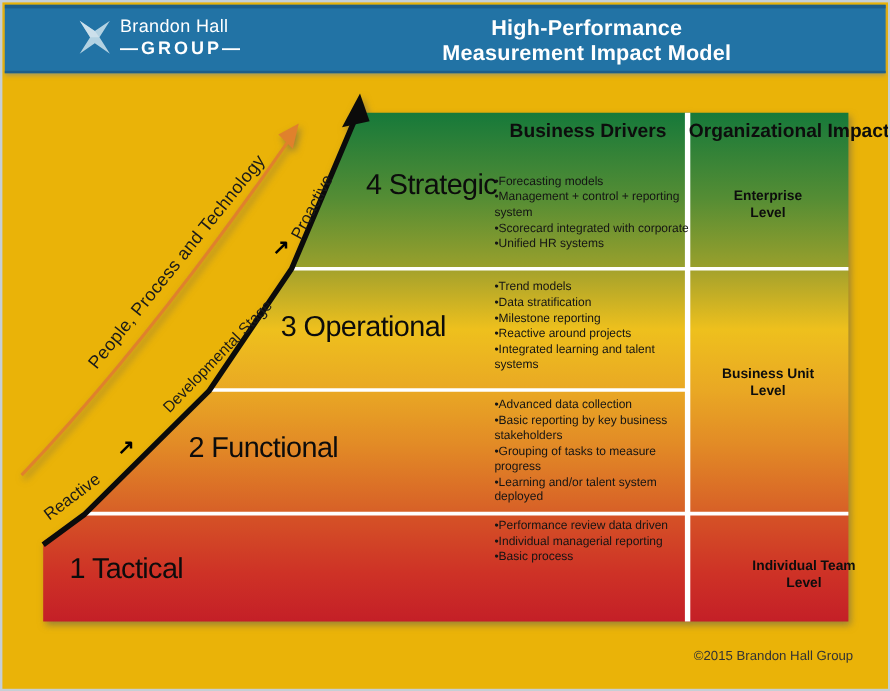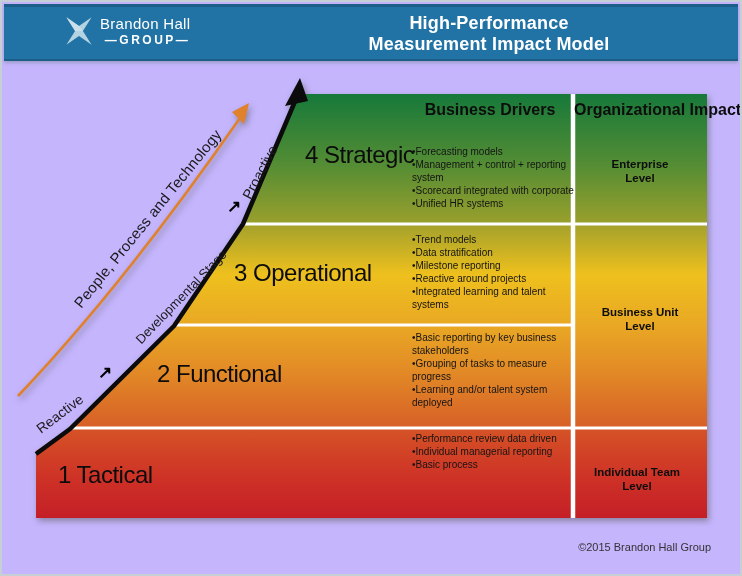--- a/index.html
+++ b/index.html
@@ -1,31 +1,31 @@
 <!DOCTYPE html>
 <html><head>
 <meta charset="utf-8">
 <style>
   html,body{margin:0;padding:0;background:#fff;}
   .page{
     position:relative; width:742px; height:576px; overflow:hidden;
-    background:#c4b5fd; border:2px solid #c6cfd6; box-sizing:border-box;
+    background:#eab308; border:2px solid #c6cfd6; box-sizing:border-box;
     font-family:"Liberation Sans", sans-serif; color:#111;
   }
   
   .header-bar{
     position:absolute; left:2px; top:2px; right:2px; height:52px;
     background:#2273a5; border-top:3px solid #1d5e89; border-bottom:2px solid #1d5e89;
     box-shadow:0 2px 3px rgba(120,135,150,.5);
   }
   .logo{position:absolute; left:60px; top:7px; display:flex; align-items:center; gap:6px;}
   .logo svg{display:block;}
   .logo-text{color:#fff; line-height:1;}
   .brand-name{font-size:15px; font-weight:400; letter-spacing:.3px;}
-  .brand-group{font-size:12px; font-weight:700; letter-spacing:2.5px; margin-top:3px; text-align:right;}
+  .brand-group{font-size:15px; font-weight:700; letter-spacing:2.5px; margin-top:3px; text-align:left;}
   .titles{position:absolute; left:250px; width:470px; top:6px; text-align:center; color:#fff;}
   .title-l1,.title-l2{font-size:18px; font-weight:700; line-height:21px; letter-spacing:.2px;}
   
   .diagram{position:absolute; left:0; top:0; width:742px; height:576px; z-index:1;}
   .shape-group{filter:drop-shadow(2px 3px 3px rgba(90,90,90,.55));}
   
   .ov{position:absolute; z-index:2;}
   .col-header{font-size:16px; font-weight:700; color:#0d0d0d; text-align:center; white-space:nowrap;}
   .level-label{font-size:24px; font-weight:400; letter-spacing:-.5px; color:#0c0c0c; white-space:nowrap;}
   .bullets{width:162px; font-size:10px; line-height:12.9px; font-weight:400; color:#141414;}
@@ -117,33 +117,34 @@
     <div>Unified HR systems</div>
   </div>
   <div class="ov bullets" style="left:410px; top:232px;">
     <div>Trend models</div>
     <div>Data stratification</div>
     <div>Milestone reporting</div>
     <div>Reactive around projects</div>
     <div>Integrated learning and talent systems</div>
   </div>
   <div class="ov bullets" style="left:410px; top:330px;">
+    <div>Advanced data collection</div>
     <div>Basic reporting by key business stakeholders</div>
     <div>Grouping of tasks to measure progress</div>
     <div>Learning and/or talent system deployed</div>
   </div>
   <div class="ov bullets" style="left:410px; top:431px;">
     <div>Performance review data driven</div>
     <div>Individual managerial reporting</div>
     <div>Basic process</div>
   </div>
 
   <div class="ov impact-label" style="left:598px; top:155px; width:80px;">Enterprise Level</div>
   <div class="ov impact-label" style="left:588px; top:303px; width:100px;">Business Unit Level</div>
-  <div class="ov impact-label" style="left:580px; top:463px; width:110px;">Individual Team Level</div>
+  <div class="ov impact-label" style="left:613px; top:463px; width:110px;">Individual Team Level</div>
 
   <div class="ov axis-label" style="left:75px; top:295px; transform:rotate(-51deg);">People, Process and Technology</div>
   <div class="ov stage-label" style="left:36px; top:420px; transform:rotate(-37deg);">Reactive</div>
   <div class="ov stage-label" style="left:136px; top:332px; font-size:13px; transform:rotate(-46deg);">Developmental Stage</div>
   <div class="ov stage-label" style="left:244px; top:188px; transform:rotate(-62deg);">Proactive</div>
 
   <div class="ov mini-arrow" style="left:96px; top:362px;">↗</div>
   <div class="ov mini-arrow" style="left:225px; top:196px;">↗</div>
 
   <div class="ov footer-note" style="right:29px; top:539px;">©2015 Brandon Hall Group</div>

